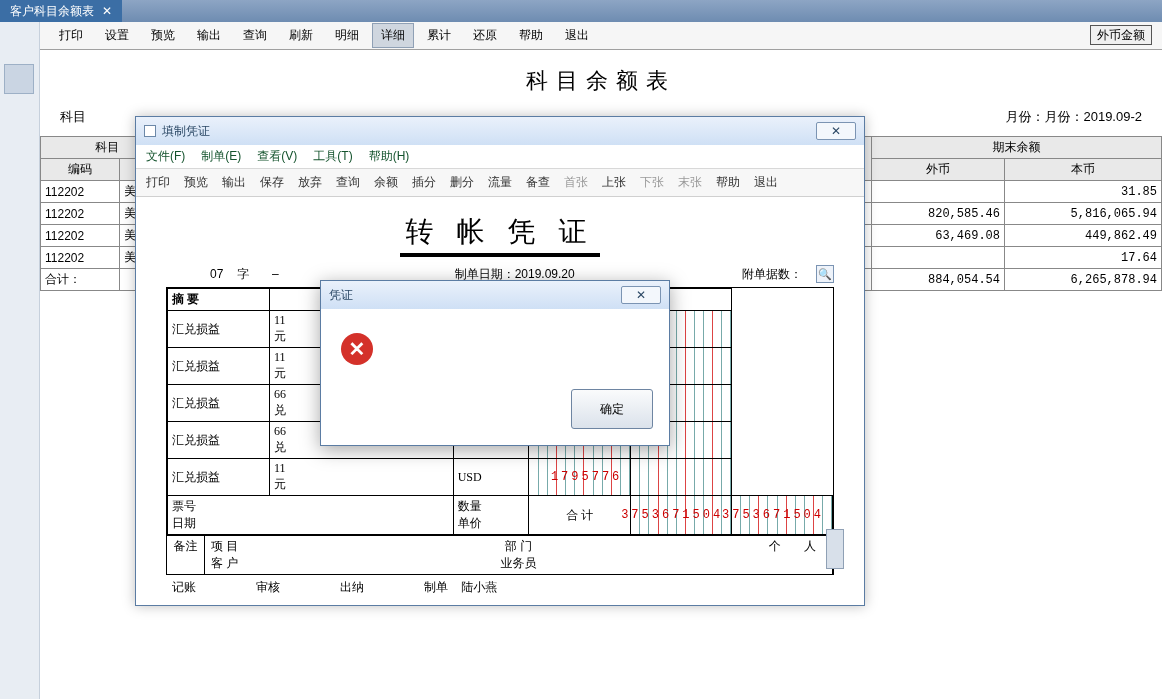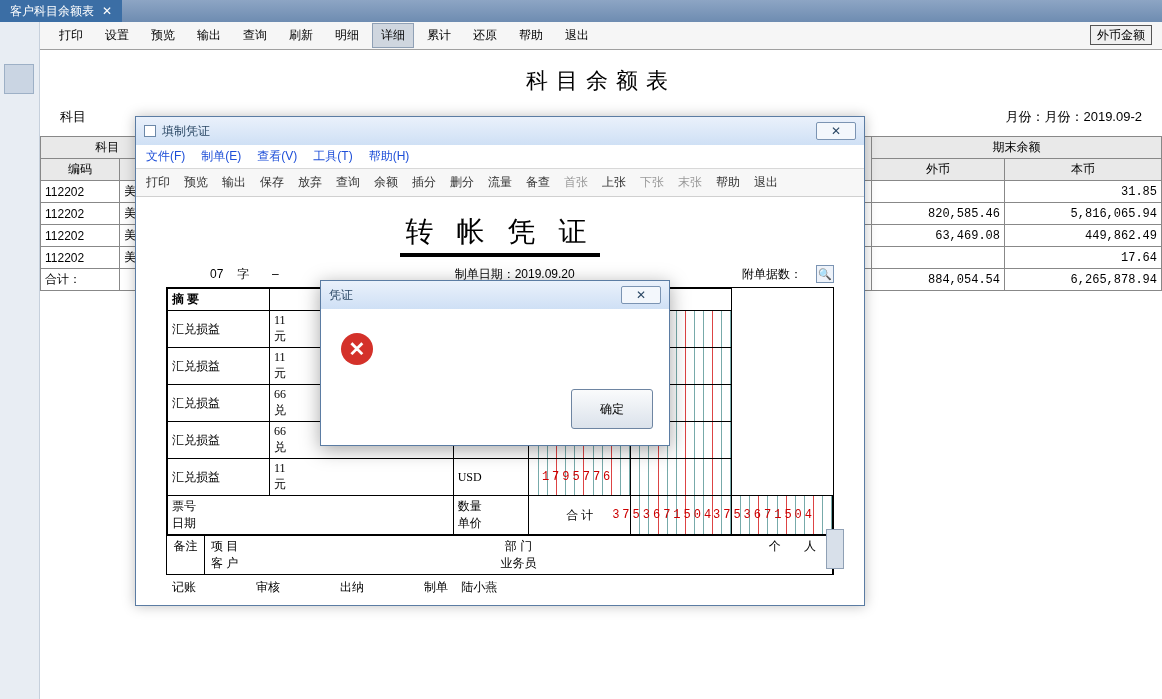--- a/index.html
+++ b/index.html
@@ -28,21 +28,21 @@
   table.balance { border-collapse:collapse; width:100%; font-size:12px; }
   table.balance th, table.balance td { border:1px solid #888; padding:2px 4px; background:#fff; white-space:nowrap; }
   table.balance th { background:#e9e9e9; font-weight:normal; text-align:center; }
   table.balance td.num { text-align:right; font-family:"Courier New",monospace; }
   table.balance td.dir { text-align:center; }
 
   
   .modal { position:absolute; background:#fff; border:1px solid #5b7ca3; box-shadow:0 0 12px rgba(0,0,0,0.25); }
   .modal .titlebar { height:28px; background:linear-gradient(#eaf1fb,#cfe0f5); display:flex; align-items:center; padding:0 8px; color:#2b4865; font-size:12px; }
   .modal .titlebar .win-close { margin-left:auto; width:40px; height:18px; border:1px solid #7b94b3; border-radius:2px; display:flex; align-items:center; justify-content:center; background:#f3f7fc; cursor:default; }
-  .modal .menubar { height:24px; display:flex; align-items:center; gap:16px; padding:0 10px; color:#1d4ed8; border-bottom:1px solid #d8d8d8; }
+  .modal .menubar { height:24px; display:flex; align-items:center; gap:16px; padding:0 10px; color:#14532d; border-bottom:1px solid #d8d8d8; }
   .modal .menubar span { cursor:default; }
   .modal .toolbar2 { height:28px; display:flex; align-items:center; gap:14px; padding:0 10px; border-bottom:1px solid #d0d0d0; background:#f7f7f7; }
   .modal .toolbar2 .tbtn { color:#333; cursor:default; }
   .modal .toolbar2 .tbtn.disabled { color:#9a9a9a; }
 
   .voucher-area { position:relative; padding:10px 30px 20px 30px; }
   .voucher-title { text-align:center; font-family:"SimSun",serif; font-size:28px; letter-spacing:8px; margin:6px 0 2px 0; }
   .voucher-title-underline { width:200px; border-bottom:2px solid #000; height:3px; border-top:2px solid #000; margin:0 auto 8px auto; }
   .meta-row { display:flex; font-size:12px; gap:14px; align-items:center; }
   .meta-row .spacer { flex:1; }
@@ -50,21 +50,21 @@
 
   .voucher-grid { border:1px solid #000; margin-top:4px; }
   .voucher-grid table { border-collapse:collapse; width:100%; }
   .voucher-grid th, .voucher-grid td { border:1px solid #000; font-size:12px; padding:2px 4px; font-family:"SimSun",serif; }
   .voucher-grid th { font-weight:bold; text-align:left; }
   .voucher-grid .zy { width:110px; }
   .amount-cell { width:110px; padding:0; position:relative; height:32px; }
   .amount-cell .stripes { position:absolute; inset:0; display:flex; }
   .amount-cell .stripes span { flex:1; border-right:1px solid #7aa; }
   .amount-cell .stripes span.r { border-right:1px solid #d44; }
-  .amount-cell .val { position:absolute; inset:0; display:flex; align-items:center; justify-content:flex-end; padding-right:17px; font-family:"Courier New",monospace; color:#c00; letter-spacing:3px; font-size:12px; }
+  .amount-cell .val { position:absolute; inset:0; display:flex; align-items:center; justify-content:flex-end; padding-right:8px; font-family:"Courier New",monospace; color:#c00; letter-spacing:3px; font-size:12px; }
   .slider-stub { position:absolute; right:20px; top:332px; width:18px; height:40px; background:#d8e0ea; border:1px solid #8fa0b5; }
 
   .voucher-footnote { border:1px solid #000; border-top:none; display:flex; font-family:"SimSun",serif; }
   .voucher-footnote > div { border-right:1px solid #000; padding:2px 6px; font-size:12px; }
   .voucher-sign { display:flex; gap:60px; padding:4px 6px; font-family:"SimSun",serif; }
 
   
   .alert { position:absolute; background:#fff; border:1px solid #5b7ca3; box-shadow:0 4px 18px rgba(0,0,0,0.35); }
   .alert .titlebar { height:28px; background:linear-gradient(#eaf1fb,#cfe0f5); display:flex; align-items:center; padding:0 8px; color:#2b4865; font-size:12px; }
   .alert .titlebar .win-close { margin-left:auto; width:40px; height:18px; border:1px solid #7b94b3; border-radius:2px; display:flex; align-items:center; justify-content:center; background:#f3f7fc; }

